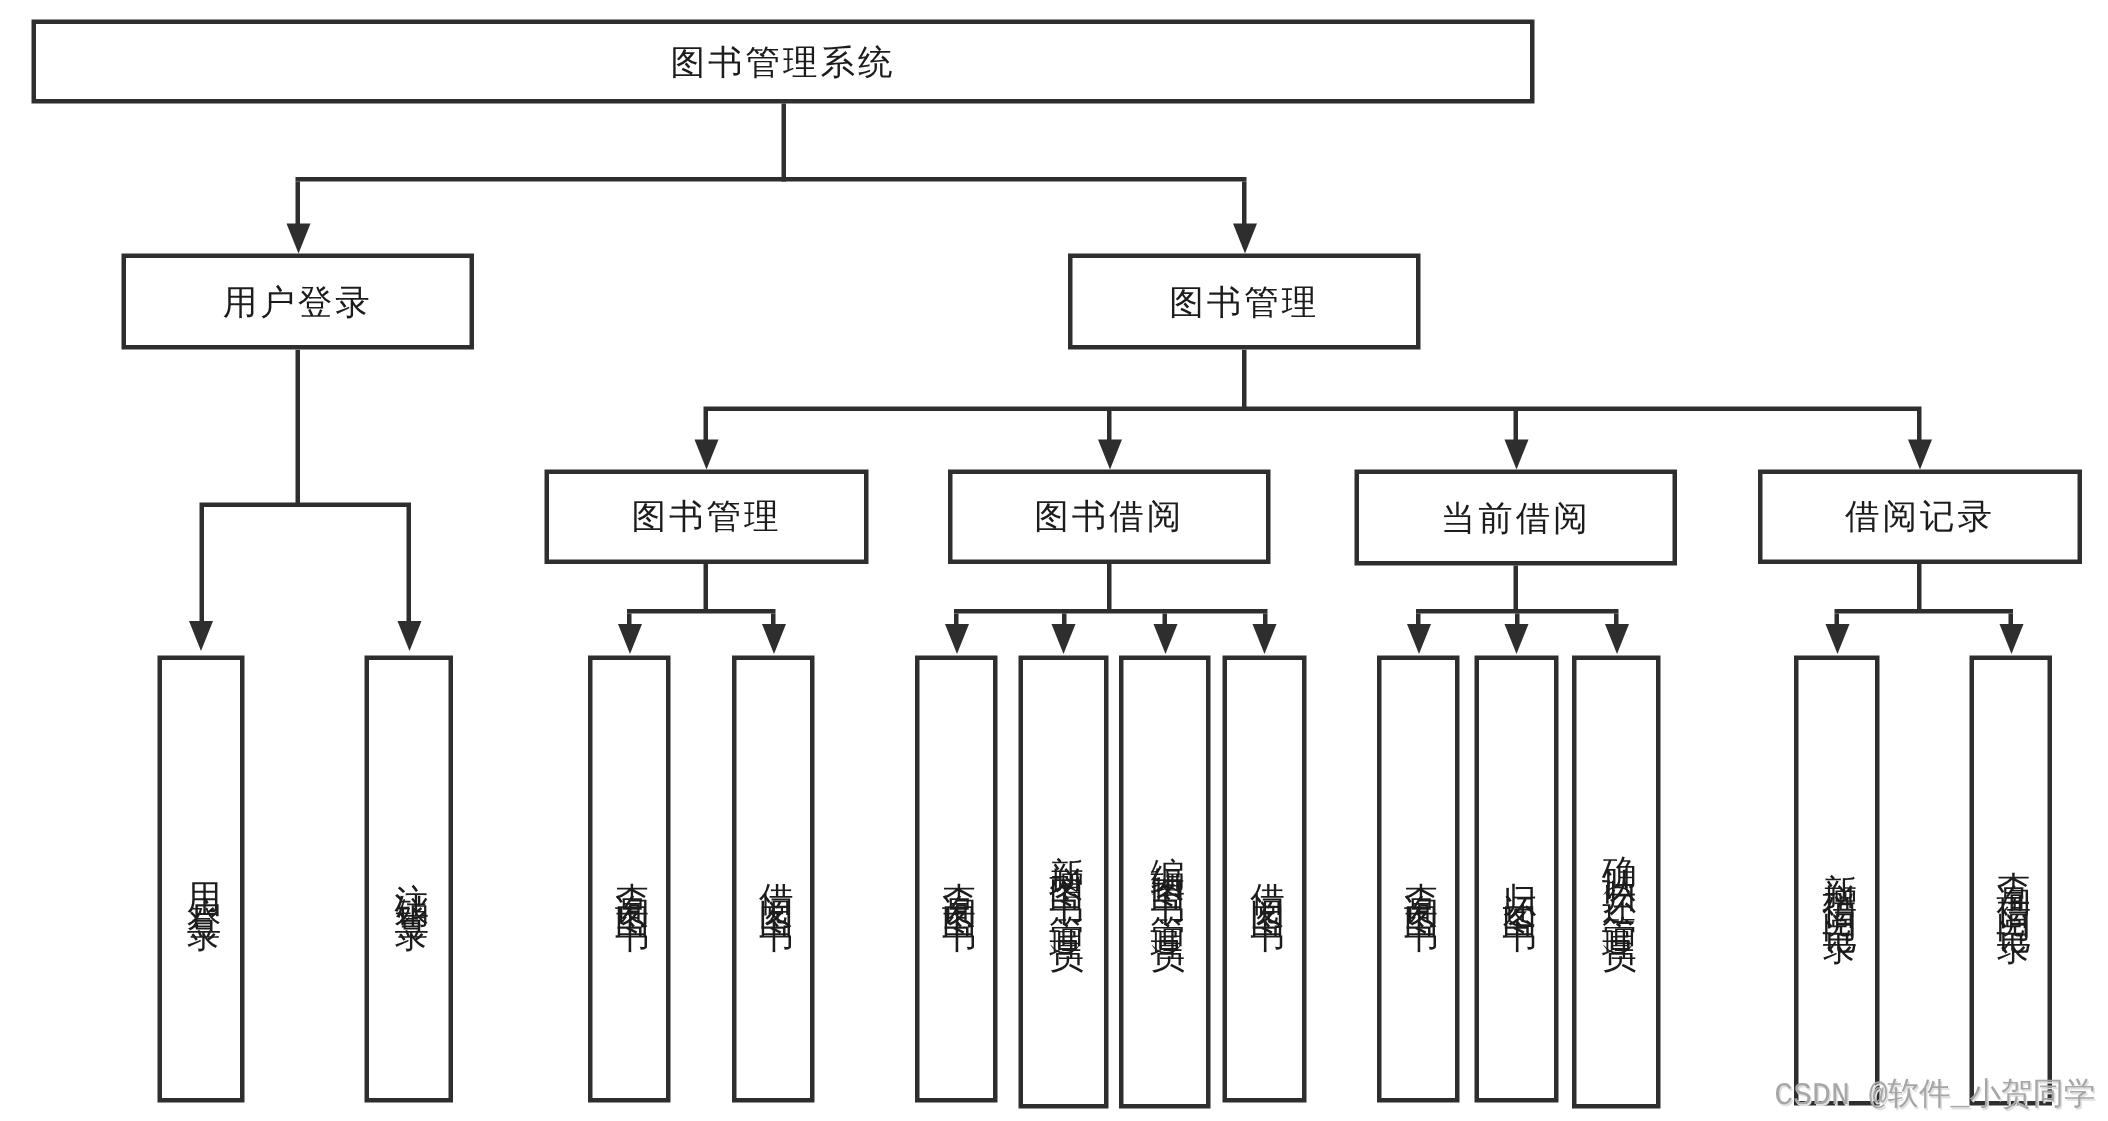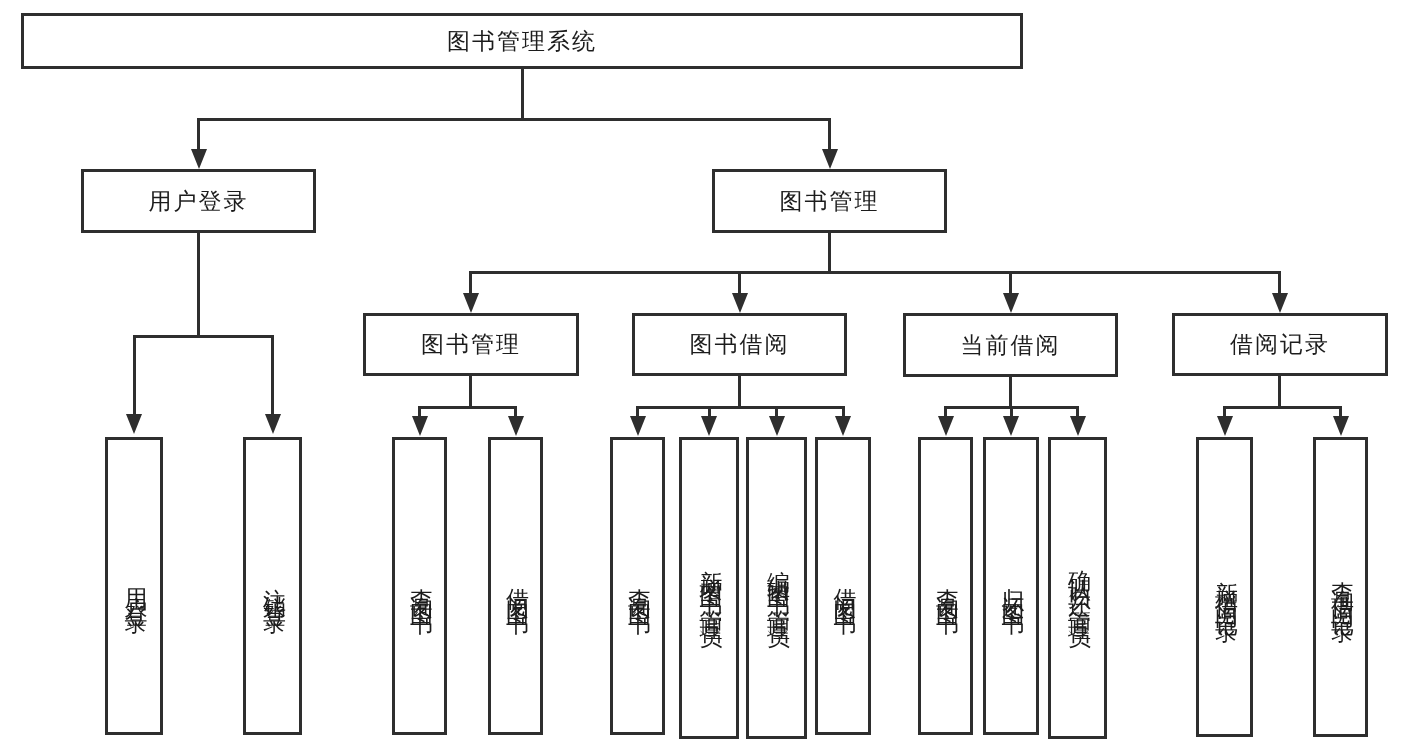--- a/index.html
+++ b/index.html
@@ -179,14 +179,15 @@
     <span>确认归还（管理员）</span>
   </div>
 
   <div class="box v" style="left:1196px;top:437px;width:57px;height:300px">
     <span>新增借阅记录</span>
   </div>
   <div class="box v" style="left:1313px;top:437px;width:55px;height:300px">
     <span>查询借阅记录</span>
   </div>
 
+  <div class="watermark">CSDN @软件_小贺同学</div>
 
 </div>
 
 </body></html>

